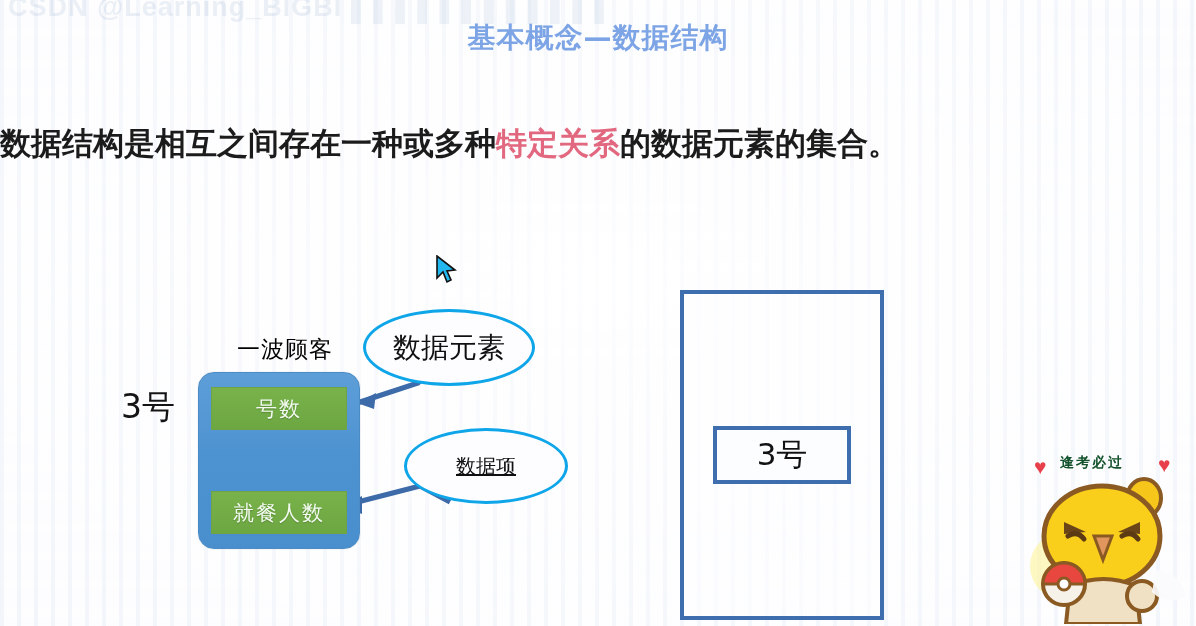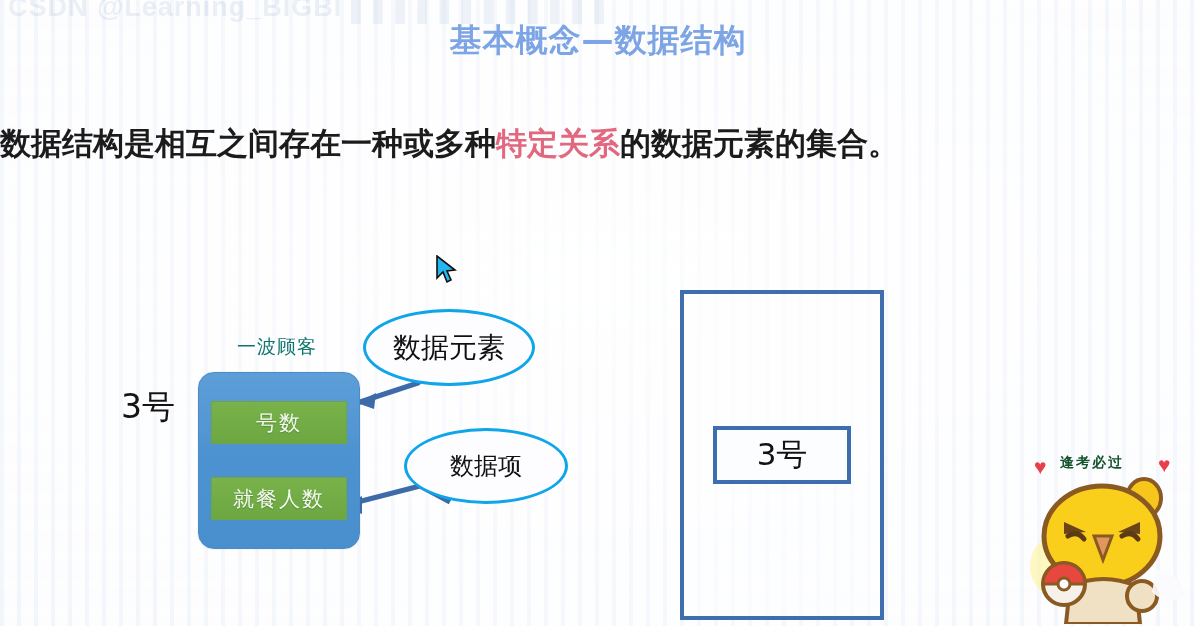--- a/index.html
+++ b/index.html
@@ -54,21 +54,21 @@
     color: rgba(150,172,205,0.15);
   }
 
   
   #title {
     position: absolute;
     left: 0;
     right: 0;
     top: 19px;
     text-align: center;
-    font-size: 32px;
+    font-size: 28px;
     font-weight: bold;
     color: #7da5e6;
     letter-spacing: 1px;
     font-family: "DejaVu Sans", sans-serif;
   }
 
   
   #statement {
     position: absolute;
     left: 0;
@@ -92,38 +92,38 @@
     font-size: 33px;
     color: #141414;
     font-family: "DejaVu Sans", sans-serif;
   }
 
   
   #group-caption {
     position: absolute;
     left: 237px;
     top: 334px;
-    font-size: 19px;
-    color: #0f766e;
+    font-size: 23px;
+    color: #000000;
     font-family: "DejaVu Serif", serif;
     letter-spacing: 1px;
   }
 
   
   #element-card {
     position: absolute;
     left: 198px;
     top: 372px;
     width: 162px;
     height: 177px;
     border-radius: 16px;
     background: linear-gradient(180deg, #5d9ed8 0%, #4e93d1 45%, #4a8fcd 100%);
     border: 1px solid #4b8cc4;
     box-sizing: border-box;
-    padding: 28px 12px;
+    padding: 14px 12px;
     display: flex;
     flex-direction: column;
     justify-content: space-between;
     box-shadow: 0 0 1px rgba(60,110,160,0.5);
   }
   .data-item {
     height: 43px;
     background: linear-gradient(180deg, #79b24a 0%, #6da742 100%);
     border: 1px solid #6fa345;
     box-sizing: border-box;
@@ -155,21 +155,22 @@
     top: 309px;
     width: 172px;
     height: 77px;
     font-size: 28px;
   }
   #callout-item {
     left: 404px;
     top: 428px;
     width: 164px;
     height: 76px;
-    font-size: 24px;
+    font-size: 20px;
+    text-decoration: underline;
   }
   .callout-tail {
     position: absolute;
     pointer-events: none;
     overflow: visible;
   }
 
   
   #queue-panel {
     position: absolute;

